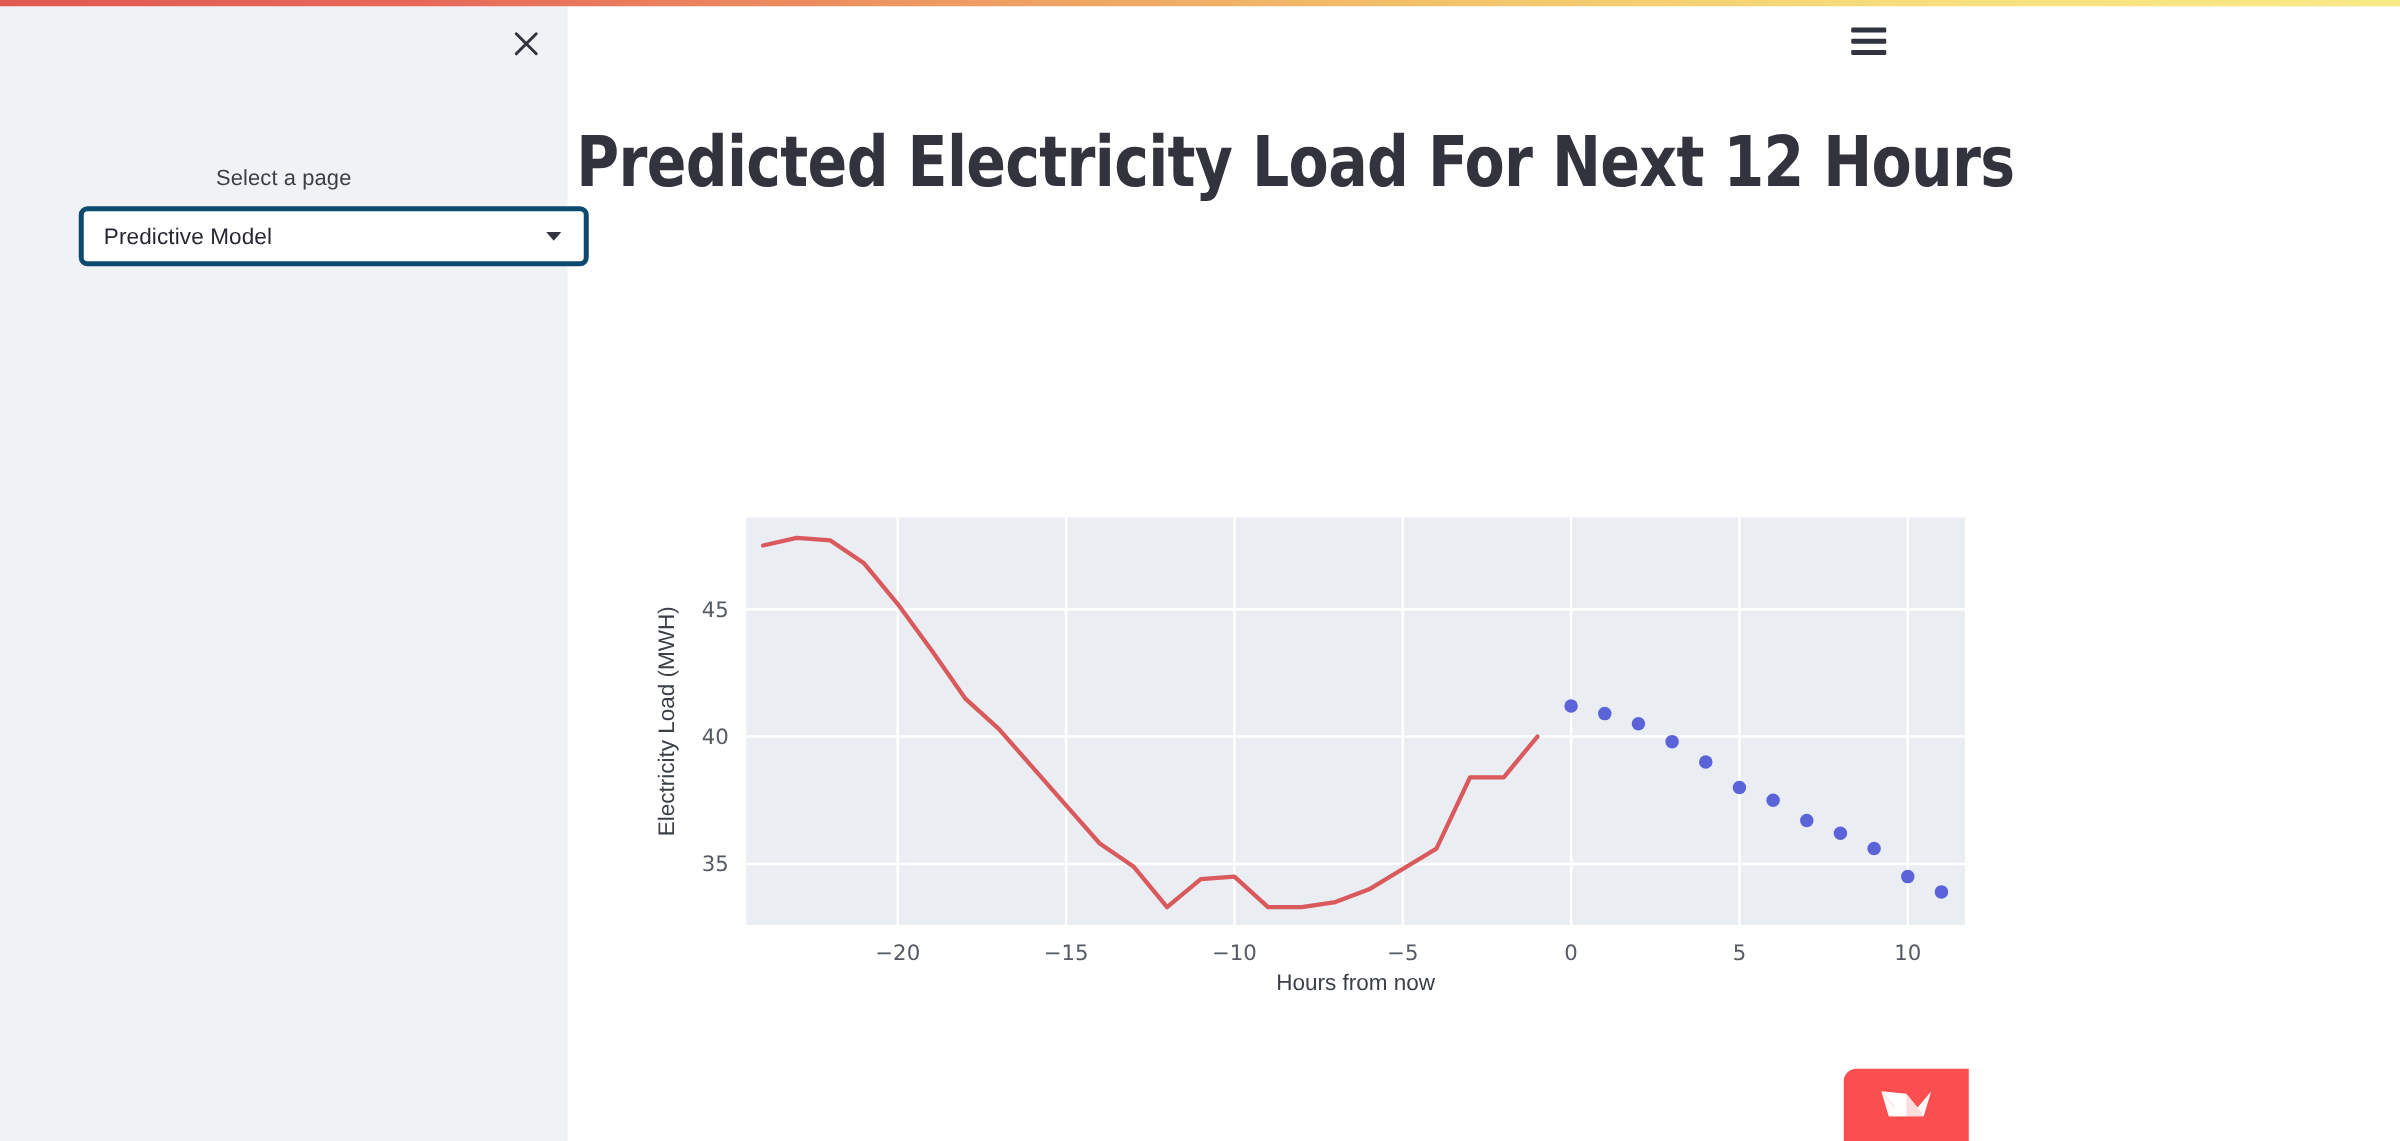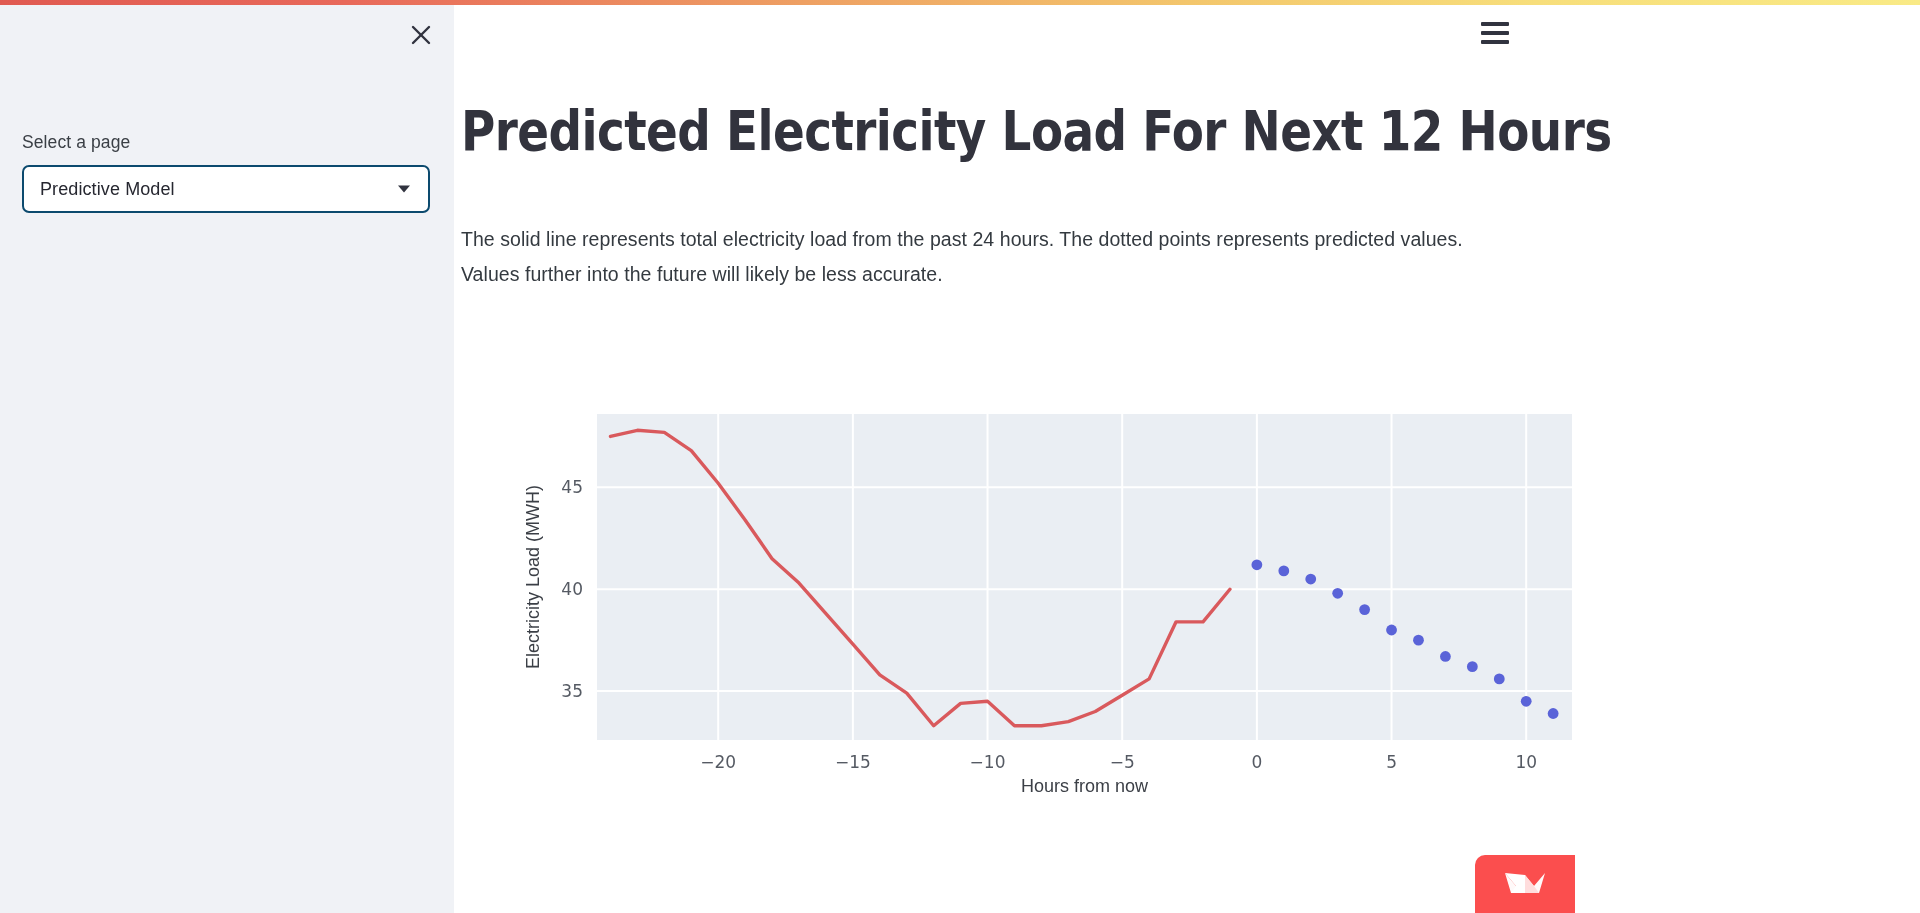--- a/index.html
+++ b/index.html
@@ -17,42 +17,44 @@
     background: linear-gradient(90deg, #e05a51 0%, #e8695a 18%, #eea063 42%,
                                 #f3c66c 62%, #f7de7b 80%, #f9ea86 100%);
     z-index: 40;
   }
 
   
   #sidebar {
     position: absolute; top: 0; left: 0; width: 454px; height: 913px;
     background: #f0f2f6;
     z-index: 20;
+    text-align: center;
   }
   #sidebar-close {
     position: absolute; top: 18px; left: 404px;
     width: 34px; height: 34px;
     display: flex; align-items: center; justify-content: center;
     cursor: pointer;
   }
   #sidebar-close svg { display: block; }
   #sidebar-body { position: absolute; top: 132px; left: 22px; width: 410px; }
   #select-label {
     font-family: "Liberation Sans", sans-serif;
     font-size: 17.5px; color: #3a3f45; letter-spacing: .1px;
     margin-bottom: 12px;
   }
   #select-box {
     position: relative;
     width: 408px; height: 48px;
     background: #ffffff;
-    border: 2px solid #0c4a6e;
+    border: 4px solid #0c4a6e;
     border-radius: 7px;
     display: flex; align-items: center;
     cursor: pointer;
+    margin-left: 41px;
   }
   #select-value {
     font-family: "Liberation Sans", sans-serif;
     font-size: 18px; color: #262730; padding-left: 16px;
     letter-spacing: .1px;
   }
   #select-arrow {
     position: absolute; right: 18px; top: 50%; transform: translateY(-50%);
     width: 0; height: 0;
     border-left: 6px solid transparent;
@@ -136,21 +138,20 @@
   <div id="main">
 
     <div id="hamburger">
       <span></span>
       <span></span>
       <span></span>
     </div>
 
     <h1 id="page-title">Predicted Electricity Load For Next 12 Hours</h1>
 
-    <p id="page-desc">The solid line represents total electricity load from the past 24 hours. The dotted points represents predicted values. Values further into the future will likely be less accurate.</p>
 
     <div id="chart-wrap">
       <svg id="chart-svg" width="1100" height="390" viewBox="0 0 1100 390">
         <g id="chart-root">
             <rect x="113" y="6" width="975" height="326" fill="#eaeef3"></rect>
             <line x1="113" x2="1088" y1="283.1" y2="283.1" stroke="#ffffff" stroke-width="2"></line>
             <line x1="113" x2="1088" y1="181.22500000000002" y2="181.22500000000002" stroke="#ffffff" stroke-width="2"></line>
             <line x1="113" x2="1088" y1="79.35000000000002" y2="79.35000000000002" stroke="#ffffff" stroke-width="2"></line>
             <line y1="6" y2="332" x1="234.20165745856355" x2="234.20165745856355" stroke="#ffffff" stroke-width="2"></line>
             <line y1="6" y2="332" x1="368.87016574585635" x2="368.87016574585635" stroke="#ffffff" stroke-width="2"></line>

